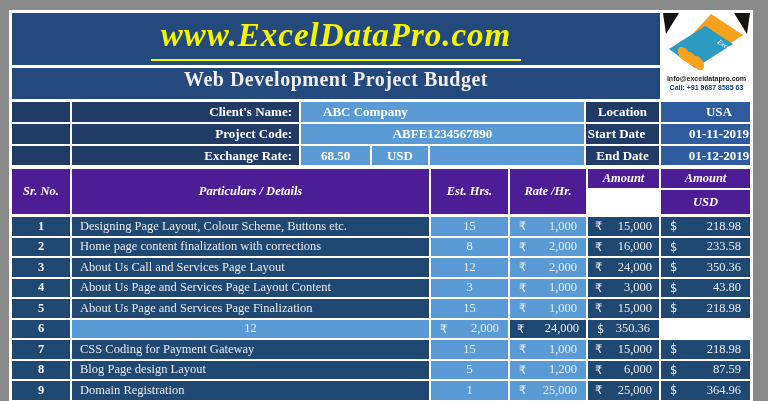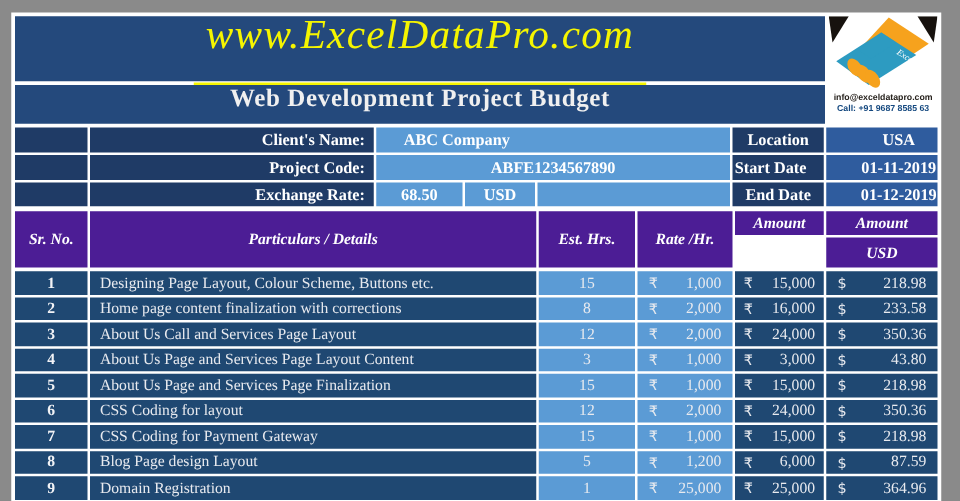--- a/index.html
+++ b/index.html
@@ -15,23 +15,23 @@
     display:flex; flex-direction:column; gap:3px;
   }
   
   .top-section { display:flex; gap:3px; }
   .top-left { flex:1; display:flex; flex-direction:column; gap:3px; min-width:0; }
   .banner {
     height:52px; background:#24497C;
     display:flex; align-items:center; justify-content:center;
   }
   .banner-text {
-    color:#F5F500; font-style:italic; font-weight:normal;
+    color:#F5F500; font-style:italic; font-weight:bold;
     font-size:33px; letter-spacing:1px; line-height:1;
-    border-bottom:2px solid #F5F500; padding:2px 10px 21px 10px;
+    border-bottom:2px solid #F5F500; padding:2px 10px 7px 10px;
   }
   .title-bar {
     height:31px; background:#24497C;
     display:flex; align-items:flex-start; justify-content:center;
   }
   .title-text { color:#F0F0F0; font-weight:bold; font-size:20px; letter-spacing:.5px; }
   .logo-box {
     width:87px; background:#ffffff; position:relative;
     display:flex; flex-direction:column; align-items:center; justify-content:flex-start;
   }
@@ -258,23 +258,20 @@
     <div class="cell navy td money">
           <span class="sym">$</span>
           <span>218.98</span>
         </div>
   </div>
 
   <div class="trow">
     <div class="cell navy td sr">
           <span>6</span>
         </div>
-    <div class="cell navy td part">
-          <span>CSS Coding for layout</span>
-        </div>
     <div class="cell lblue td">
           <span>12</span>
         </div>
     <div class="cell lblue td money">
           <span class="sym">₹</span>
           <span>2,000</span>
         </div>
     <div class="cell navy td money tight">
           <span class="sym">₹</span>
           <span>24,000</span>

